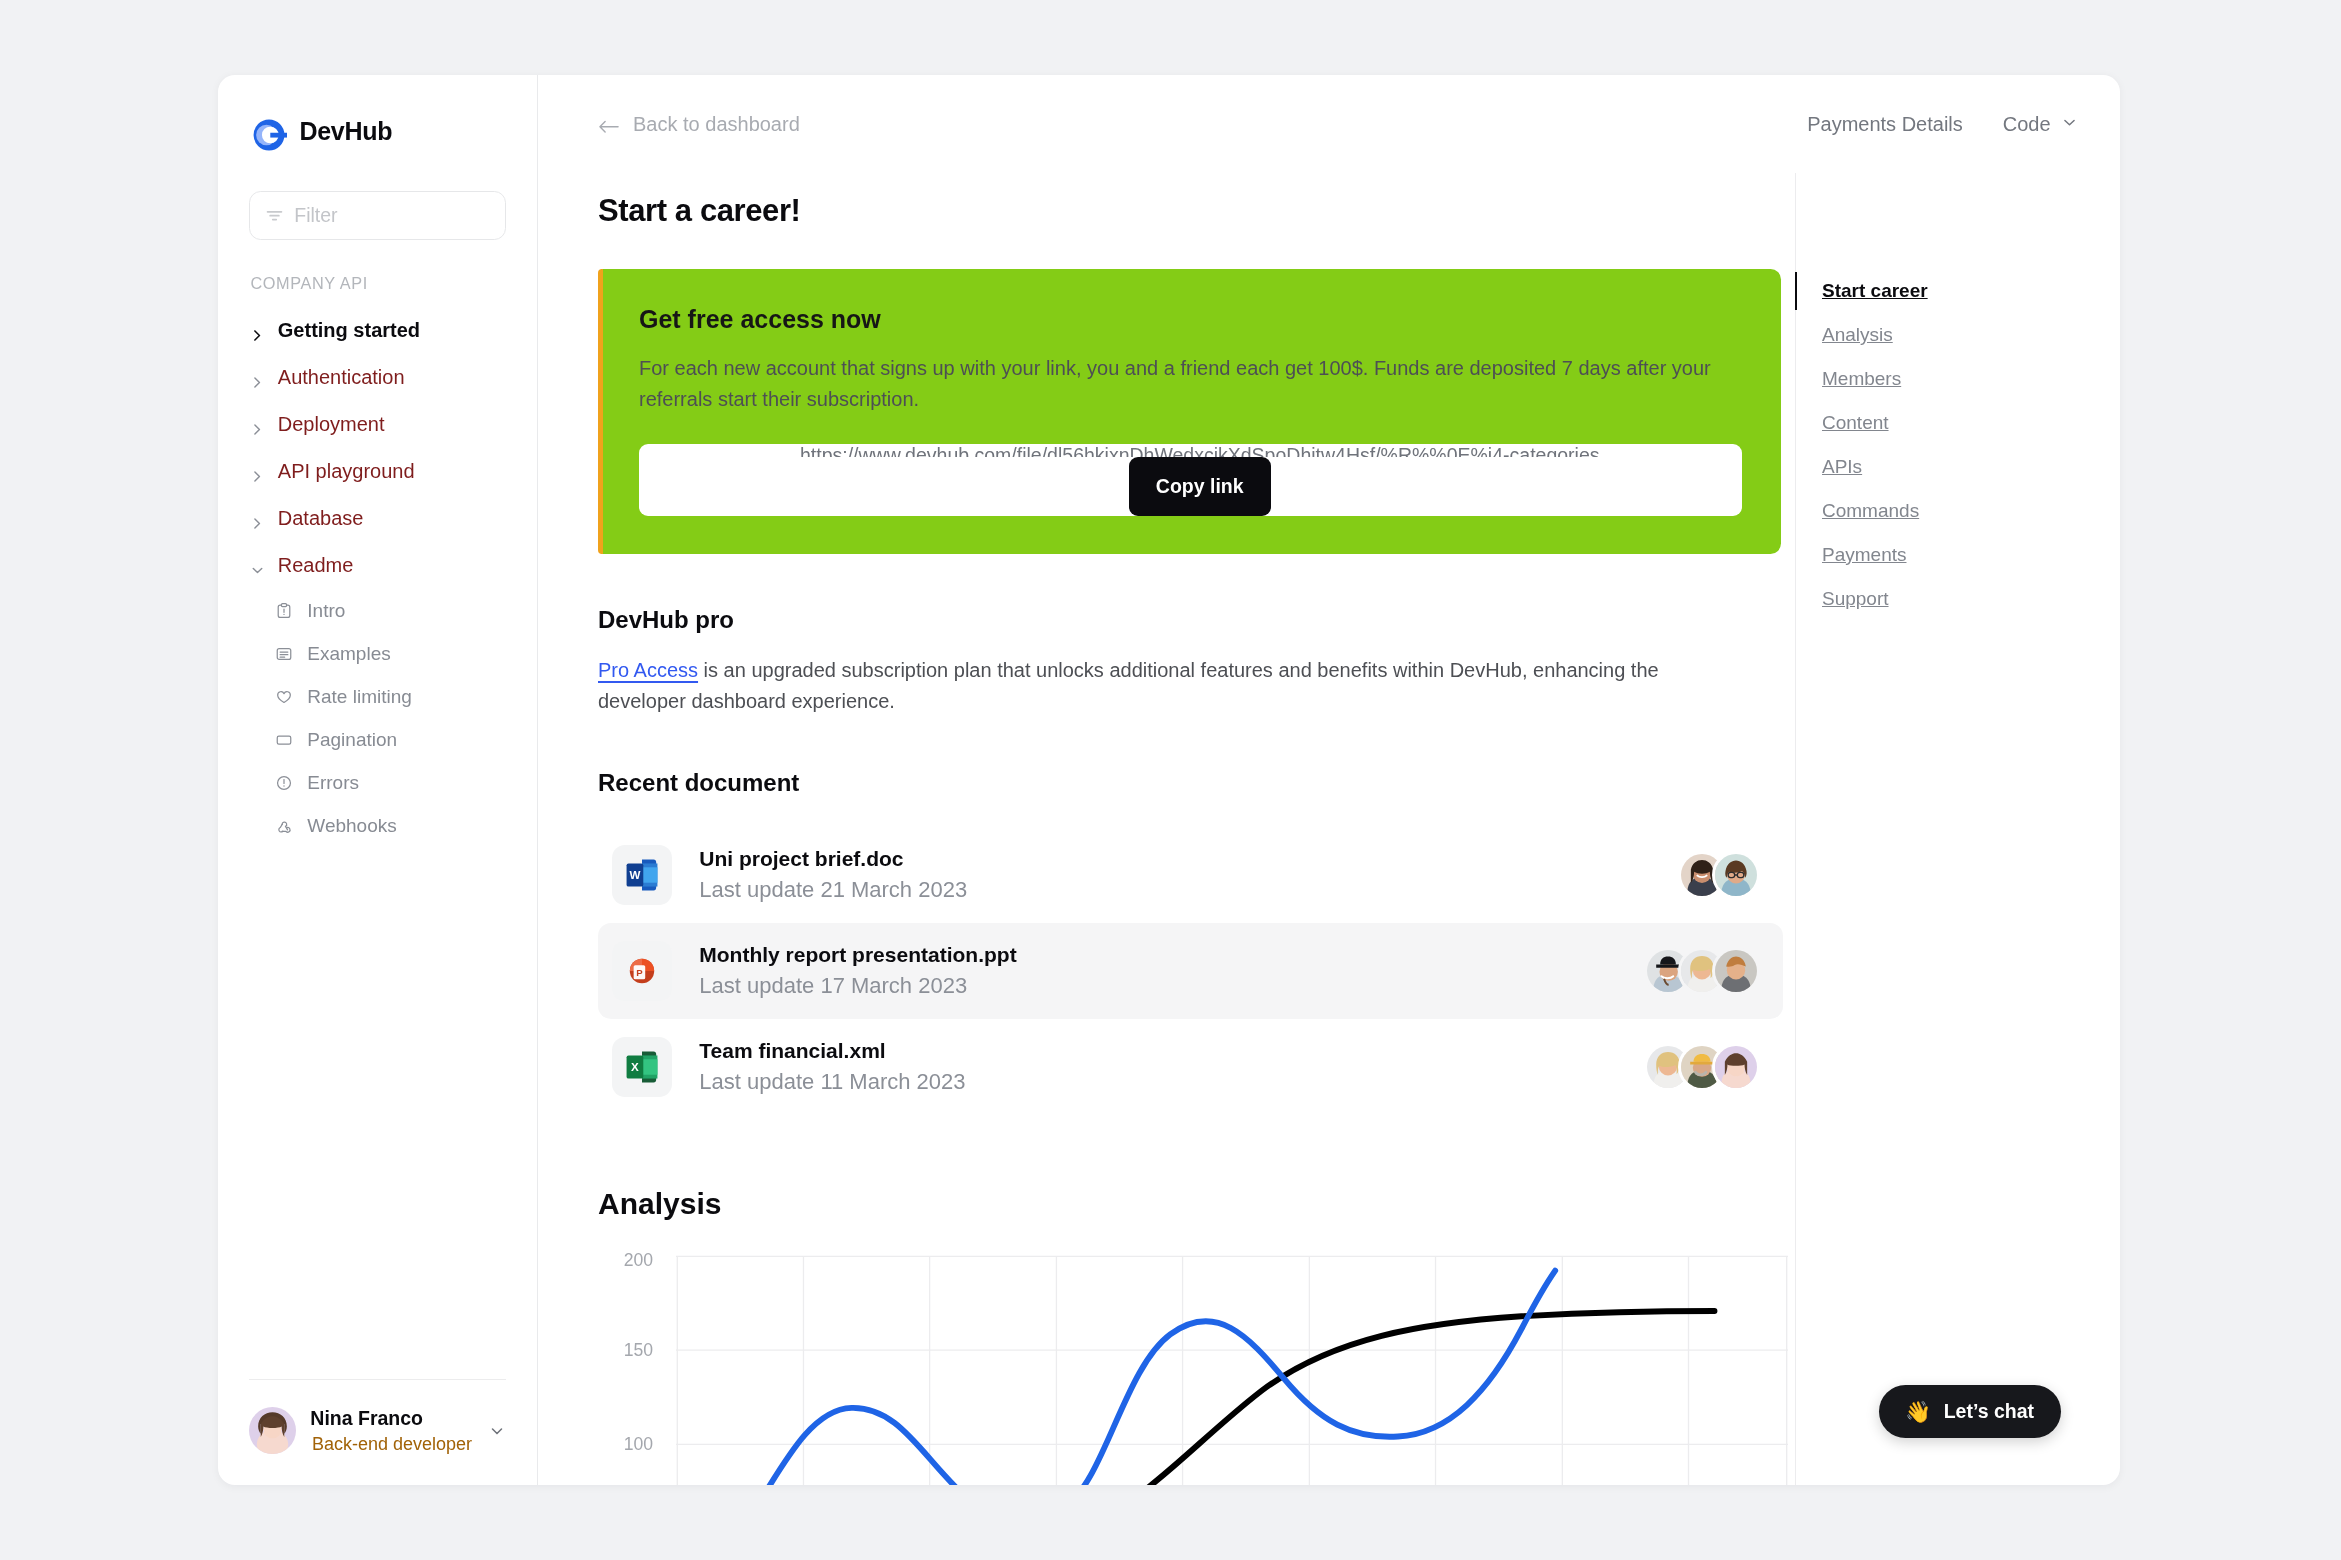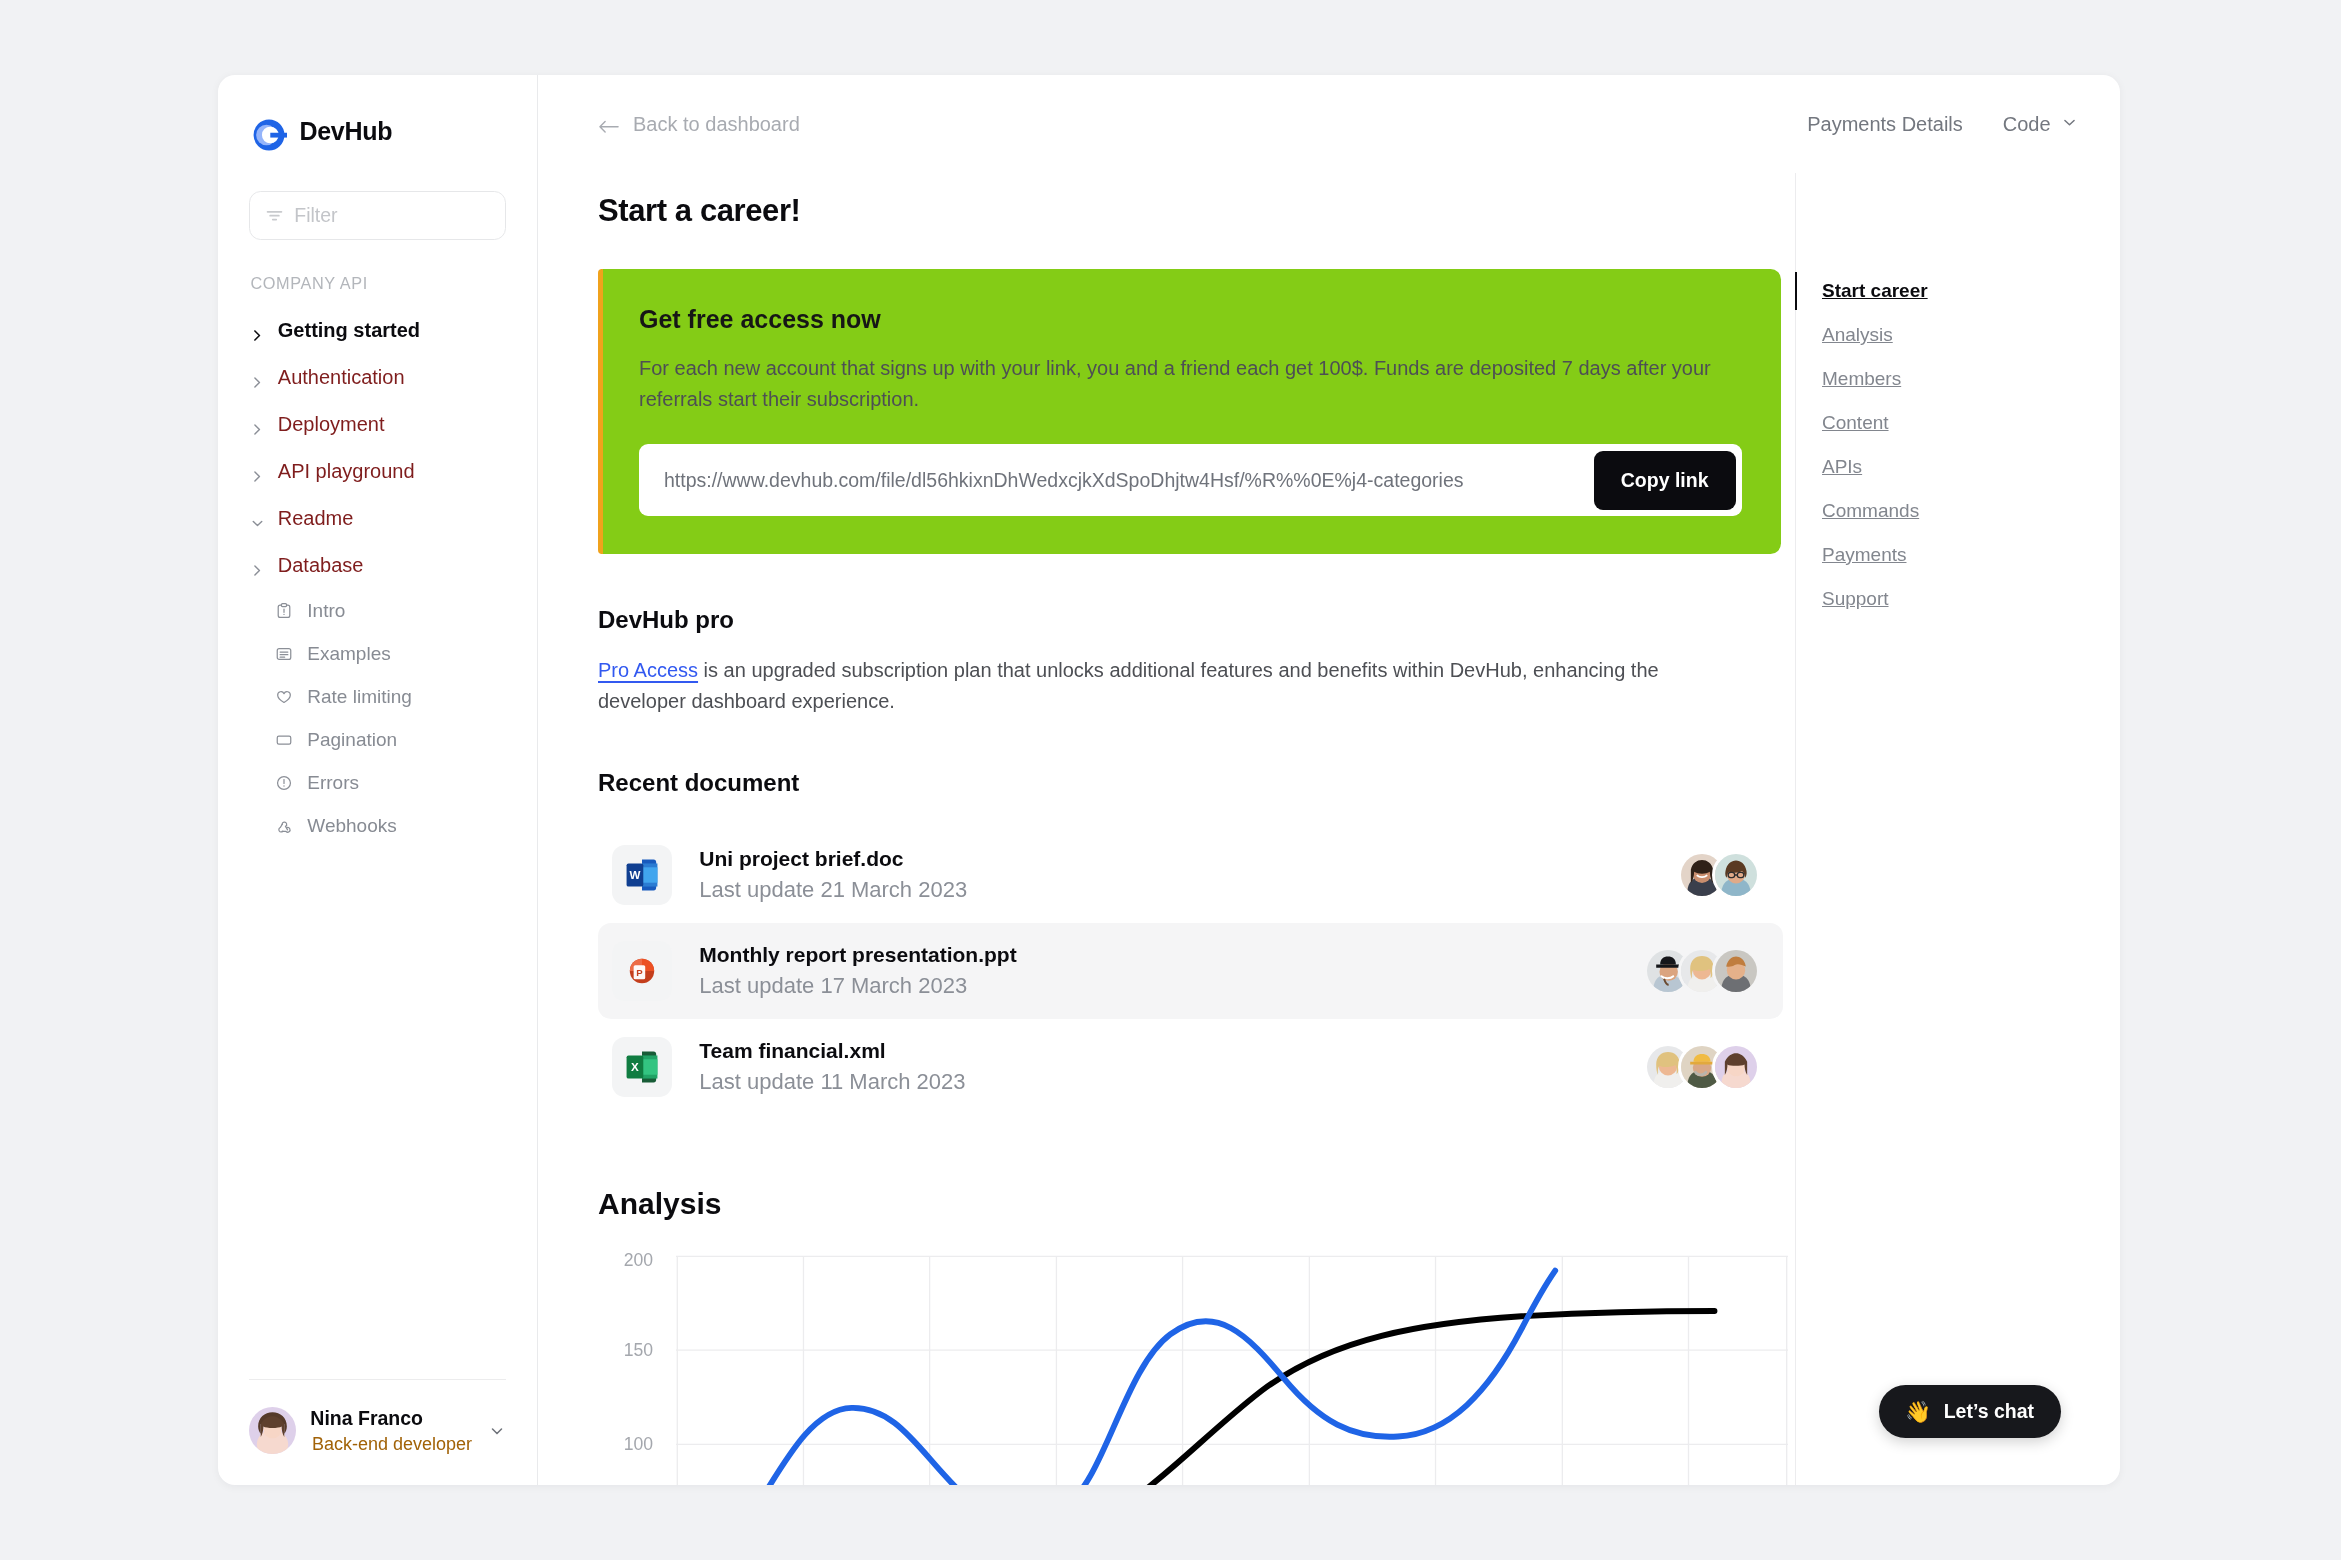--- a/index.html
+++ b/index.html
@@ -135,20 +135,21 @@
     font-size: 20px; line-height: 1.55; color: #4d4f54;
     max-width: 1092px;
   }
   .copy-row {
     margin-top: 29px;
     background: #ffffff;
     border-radius: 9px;
     height: 72px;
     display: flex; align-items: center;
     padding: 0 6.5px 0 25px;
+    flex-direction: column;
   }
   .copy-url {
     flex: 1 1 auto;
     font-size: 19.5px; color: #6f737b;
     white-space: nowrap; overflow: hidden; text-overflow: ellipsis;
   }
   .copy-btn {
     flex: 0 0 auto;
     background: #0b0b0f; color: #fff;
     font-size: 19.5px; font-weight: 700;
@@ -310,33 +311,33 @@
           <svg width="13" height="13" viewBox="0 0 20 20">
               <path d="M6 3l7 7-7 7" stroke="#8b8f97" stroke-width="2.2" fill="none" stroke-linecap="round" stroke-linejoin="round"></path>
             </svg>
         </span>
         <span>API playground</span>
       </div>
 
       <div class="nav-item">
         <span class="chev">
           <svg width="13" height="13" viewBox="0 0 20 20">
-              <path d="M3.5 7l6.5 6 6.5-6" stroke="#8b8f97" stroke-width="2.2" fill="none" stroke-linecap="round" stroke-linejoin="round"></path>
-            </svg>
-        </span>
-        <span>Readme</span>
+              <path d="M6 3l7 7-7 7" stroke="#8b8f97" stroke-width="2.2" fill="none" stroke-linecap="round" stroke-linejoin="round"></path>
+            </svg>
+        </span>
+        <span>Database</span>
       </div>
 
       <div class="nav-item">
         <span class="chev">
           <svg width="13" height="13" viewBox="0 0 20 20">
-              <path d="M6 3l7 7-7 7" stroke="#8b8f97" stroke-width="2.2" fill="none" stroke-linecap="round" stroke-linejoin="round"></path>
-            </svg>
-        </span>
-        <span>Database</span>
+              <path d="M3.5 7l6.5 6 6.5-6" stroke="#8b8f97" stroke-width="2.2" fill="none" stroke-linecap="round" stroke-linejoin="round"></path>
+            </svg>
+        </span>
+        <span>Readme</span>
       </div>
 
       <div class="nav-sub">
         <span class="sub-icon">
           <svg width="18" height="18" viewBox="0 0 28 28" fill="none" stroke="#8b8f97" stroke-width="1.9">
             <rect x="5" y="5" width="18" height="19" rx="3"></rect>
             <rect x="10" y="2.6" width="8" height="4.6" rx="1.6" fill="#fff"></rect>
             <path d="M14 11v5" stroke-linecap="round"></path>
               <circle cx="14" cy="19.4" r="1" fill="#8b8f97" stroke="none"></circle>
           </svg>

